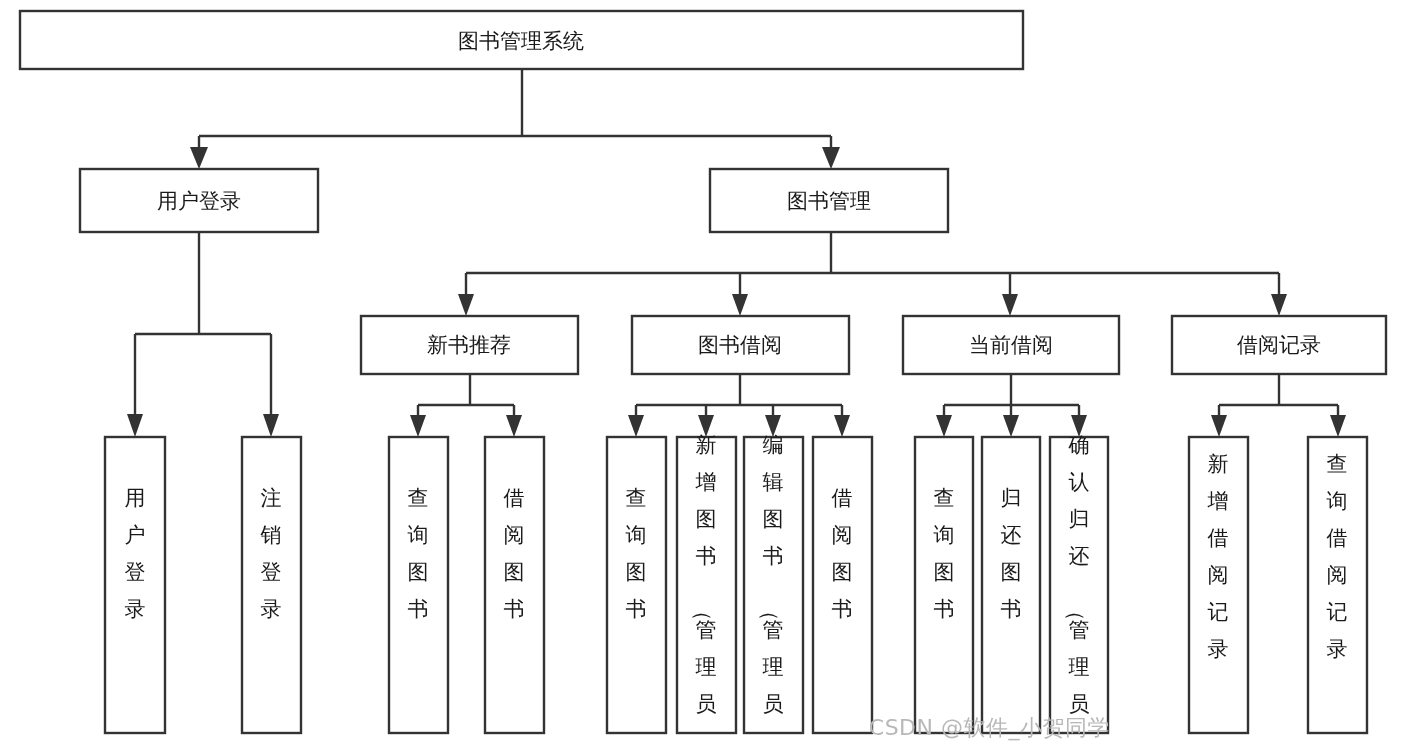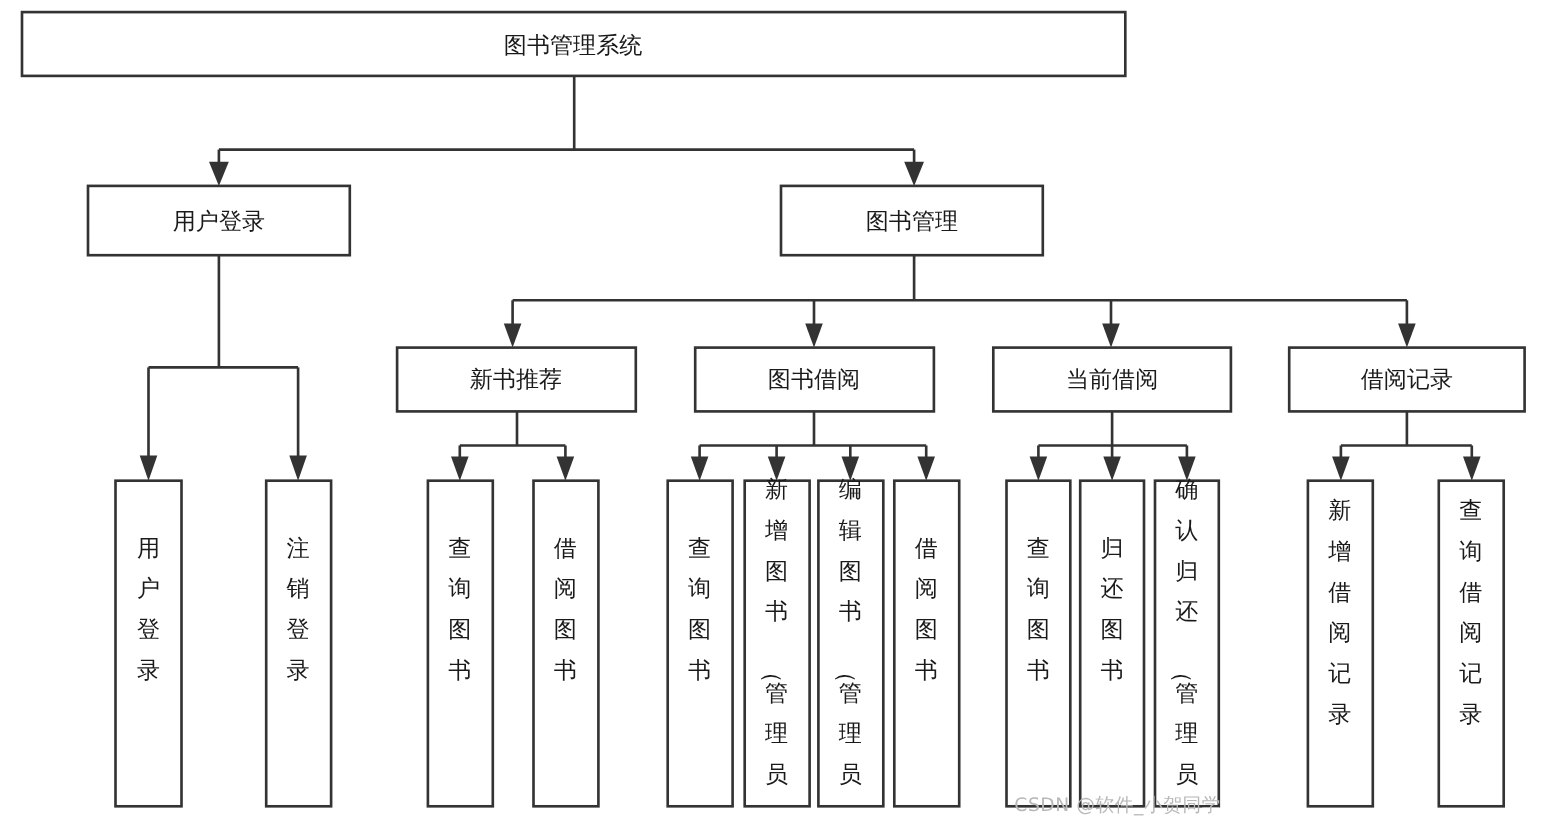--- a/index.html
+++ b/index.html
@@ -53,21 +53,21 @@
     font-family: "DejaVu Sans", "Liberation Sans", sans-serif;
     font-size: 21px;
     fill: #1a1a1a;
     text-anchor: middle;
   }
   .watermark-text {
     position: absolute;
     right: 8px;
     bottom: 4px;
     font-family: "DejaVu Sans", "Liberation Sans", sans-serif;
-    font-size: 17px;
+    font-size: 22px;
     color: #b8b8b8;
     white-space: nowrap;
     letter-spacing: 0.5px;
     user-select: none;
   }
 </style>
 </head>
 <body>
 
 <div id="diagram-root">

